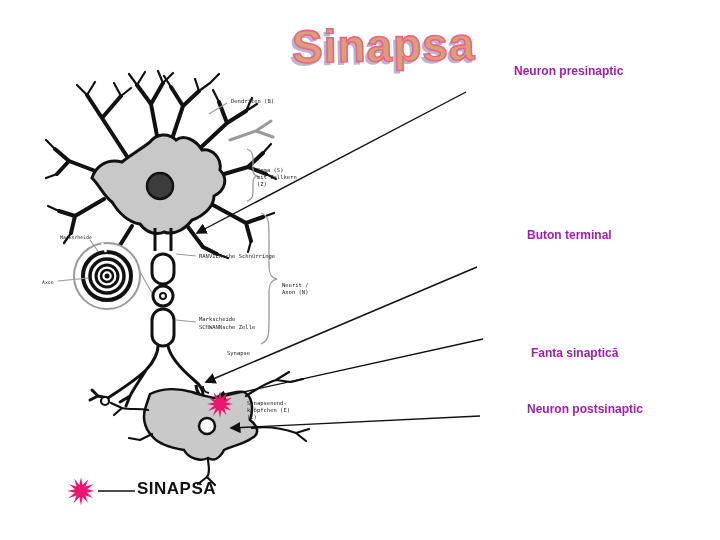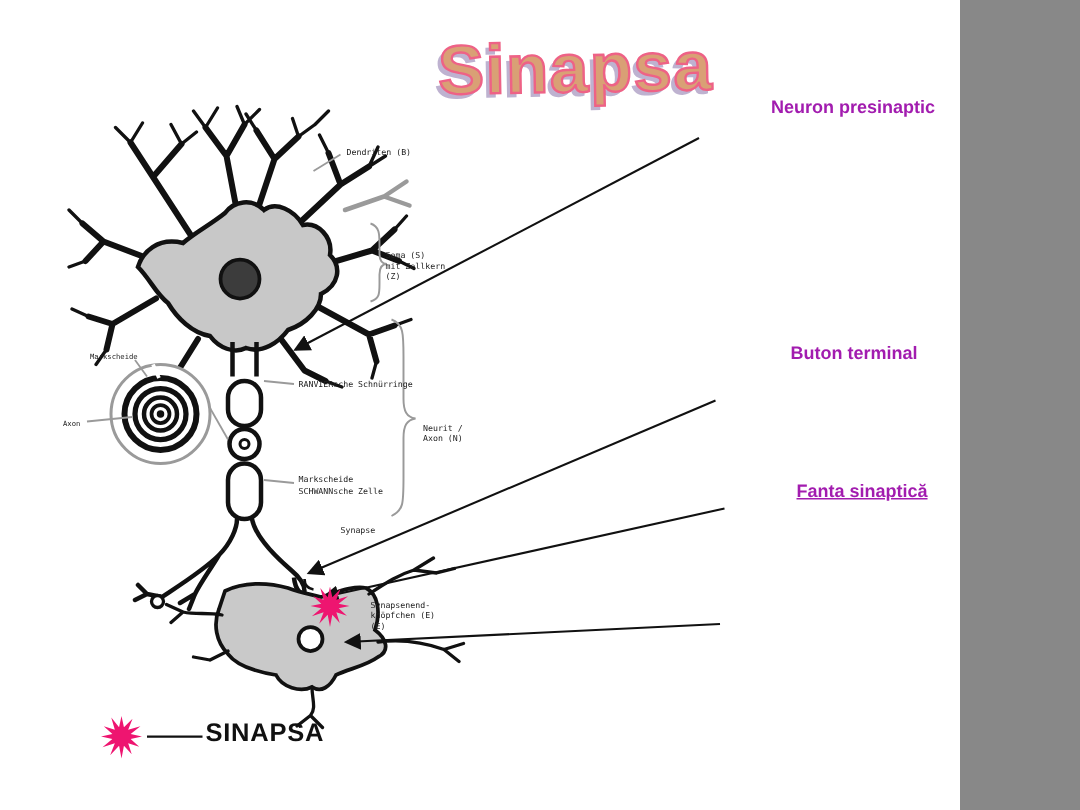--- a/index.html
+++ b/index.html
@@ -1,36 +1,36 @@
 <!DOCTYPE html>
 <html><head>
 <meta charset="utf-8">
 <style>
   html,body{margin:0;padding:0;background:#888;}
   .slide{
-    position:relative;width:640px;height:540px;background:#ffffff;
+    position:relative;width:720px;height:540px;background:#ffffff;
     overflow:hidden;font-family:"Liberation Sans",sans-serif;
   }
   .wordart-title{
     position:absolute;left:292px;top:18px;width:200px;
     font-family:"Liberation Sans",sans-serif;
     font-size:46px;font-weight:bold;letter-spacing:1px;
     color:#d9a075;
     -webkit-text-stroke:1.6px #ee6286;
     text-shadow:-3px 3px 0 #beb2d0;
     transform:rotate(-1deg);
   }
   .callout{
     position:absolute;
     font-family:"Liberation Sans",sans-serif;
     font-size:12px;font-weight:bold;color:#a21caf;white-space:nowrap;margin-left:44px;
   }
   .callout.presynaptic{left:470px;top:64px;}
   .callout.terminal{left:483px;top:228px;}
-  .callout.cleft{left:487px;top:320px;text-decoration:underline;}
+  .callout.cleft{left:487px;top:346px;}
   .callout.postsynaptic{left:483px;top:402px;}
   .legend-label{
     position:absolute;left:137px;top:479px;
     font-family:"Liberation Sans",sans-serif;
     font-size:17px;font-weight:bold;color:#111;letter-spacing:0.5px;
   }
   svg.canvas{position:absolute;left:0;top:0;width:720px;height:540px;}
   .tinytext{
     font-family:"DejaVu Sans Mono",monospace;
     font-size:5.5px;fill:#222;
@@ -177,15 +177,16 @@
     <use href="#starburst" transform="translate(220,404)"></use>
     <use href="#starburst" transform="translate(81,491) scale(1.05)"></use>
     <line x1="98" y1="491" x2="135" y2="491" stroke="#111" stroke-width="1.5"></line>
   </svg>
 
   <div class="wordart-title">Sinapsa</div>
 
   <div class="callout presynaptic">Neuron presinaptic</div>
   <div class="callout terminal">Buton terminal</div>
   <div class="callout cleft">Fanta sinaptică</div>
+  <div class="callout postsynaptic">Neuron postsinaptic</div>
 
   <div class="legend-label">SINAPSA</div>
 </div>
 
 </body></html>

